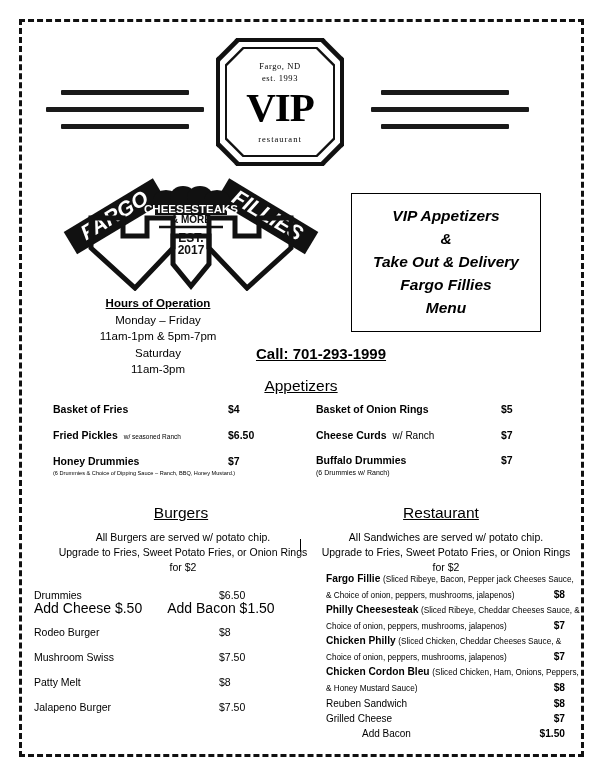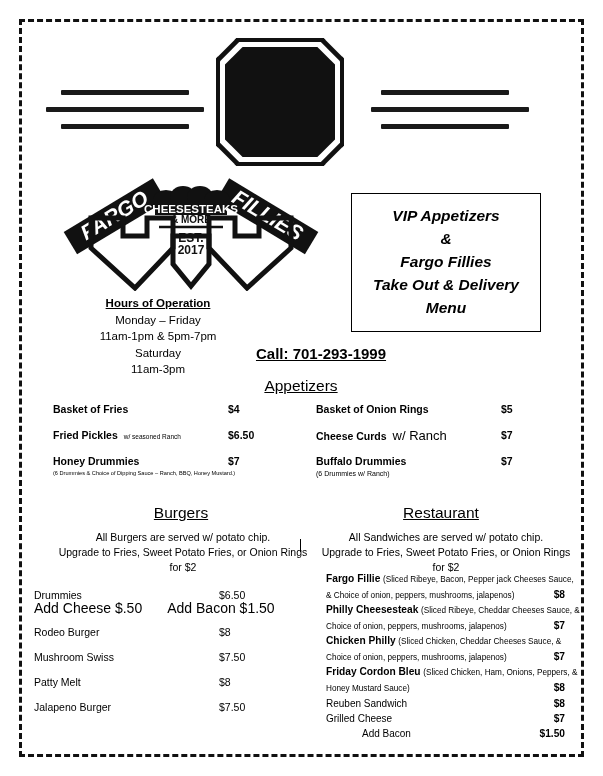--- a/index.html
+++ b/index.html
@@ -215,21 +215,21 @@
     margin-bottom: 12.5px;
     font-size: 10.5px;
     line-height: 13px;
   }
   .app-name { font-weight: bold; font-size: 10.5px; }
   .app-qual {
     font-weight: normal;
     font-size: 6.5px;
     margin-left: 6px;
   }
-  .app-qual.bigger { font-size: 13px; }
+  .app-qual.bigger { font-size: 10px; }
   .app-price {
     position: absolute;
     top: 0;
     font-weight: bold;
     font-size: 10.5px;
   }
   .app-col.left  .app-price { left: 175px; }
   .app-col.right .app-price { left: 185px; }
   .app-note {
     font-size: 5.6px;
@@ -341,20 +341,26 @@
     <div class="bars left">
       <div class="bar short"></div>
       <div class="bar long"></div>
       <div class="bar short"></div>
     </div>
 
     <div class="vip-badge">
       <div class="octa-outer"></div>
       <div class="octa-mid"></div>
       <div class="octa-line"></div>
+      <div class="octa-face">
+        <div class="vip-city">Fargo, ND</div>
+        <div class="vip-est">est. 1993</div>
+        <div class="vip-word">VIP</div>
+        <div class="vip-sub">restaurant</div>
+      </div>
     </div>
 
     <div class="bars right">
       <div class="bar short"></div>
       <div class="bar long"></div>
       <div class="bar short"></div>
     </div>
   </div>
 
   <div class="fillies-logo">
@@ -385,22 +391,22 @@
 
       <path d="M30 42 L62 42 L62 60 L86 60 L86 42 L112 42 L112 72 L74 112 L30 72 Z" fill="none" stroke="#111" stroke-width="5"></path>
       <path d="M148 42 L174 42 L174 60 L198 60 L198 42 L230 42 L230 72 L186 112 L148 72 Z" fill="none" stroke="#111" stroke-width="5"></path>
       <path d="M112 60 L148 60 L148 88 L130 110 L112 88 Z" fill="none" stroke="#111" stroke-width="5"></path>
     </svg>
   </div>
 
   <div class="title-box">
     <div>VIP Appetizers</div>
     <div>&amp;</div>
+    <div>Take Out &amp; Delivery</div>
     <div>Fargo Fillies</div>
-    <div>Take Out &amp; Delivery</div>
     <div>Menu</div>
   </div>
 
   <div class="hours">
     <div class="hours-title">Hours of Operation</div>
     <div>Monday – Friday</div>
     <div>11am-1pm &amp; 5pm-7pm</div>
     <div>Saturday</div>
     <div>11am-3pm</div>
   </div>
@@ -511,21 +517,21 @@
       <span class="sw-price">$7</span>
     </div>
 
     <div class="sw-row">
       <span class="sw-name">Chicken Philly</span>
       <span class="sw-desc">(Sliced Chicken, Cheddar Cheeses Sauce, &amp; Choice of onion, peppers, mushrooms, jalapenos)</span>
       <span class="sw-price">$7</span>
     </div>
 
     <div class="sw-row">
-      <span class="sw-name">Friday Cordon Bleu</span>
+      <span class="sw-name">Chicken Cordon Bleu</span>
       <span class="sw-desc">(Sliced Chicken, Ham, Onions, Peppers, &amp; Honey Mustard Sauce)</span>
       <span class="sw-price">$8</span>
     </div>
 
     <div class="sw-simple">
       <span>Reuben Sandwich</span>
       <span class="sw-price">$8</span>
     </div>
 
     <div class="sw-simple">

